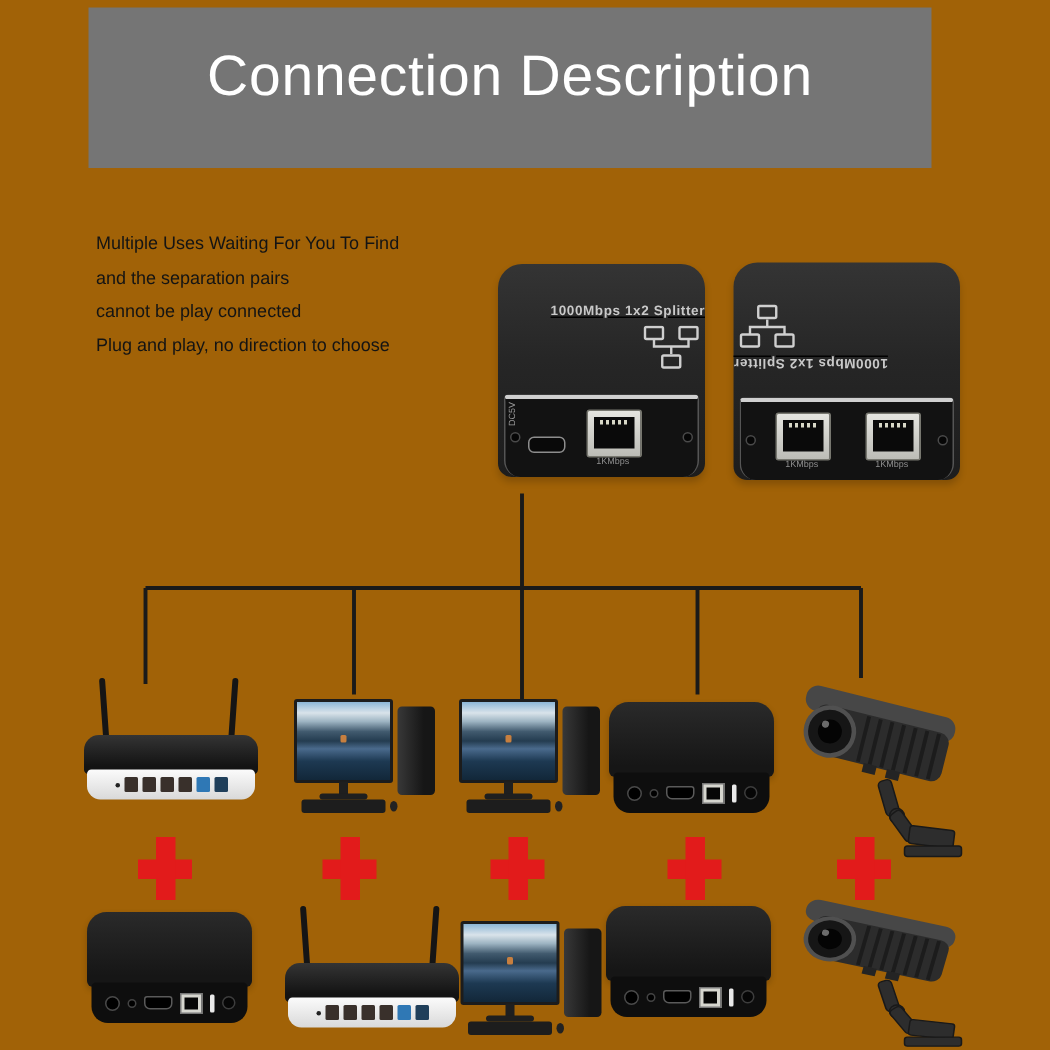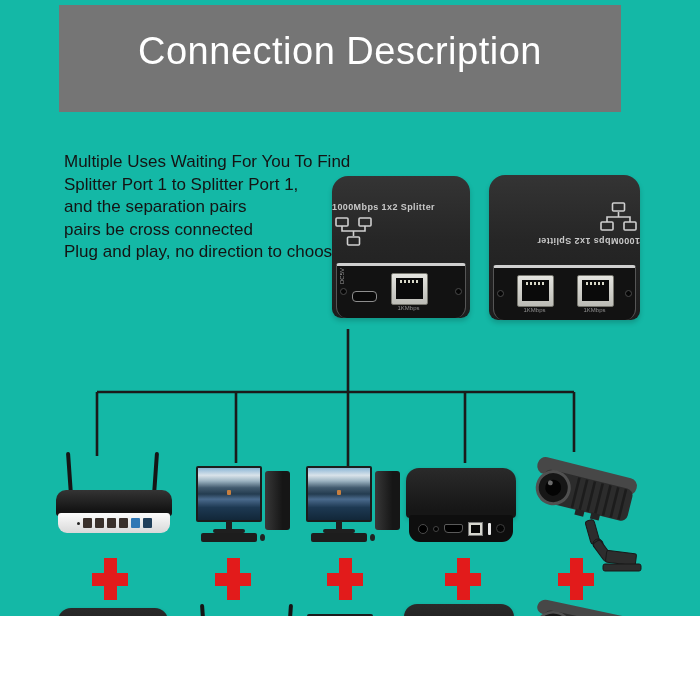--- a/index.html
+++ b/index.html
@@ -1,35 +1,35 @@
 <!DOCTYPE html>
 <html><head>
 <meta charset="utf-8">
 <style>
   html,body{margin:0;padding:0;background:#fff;}
-  #canvas{position:relative;width:700px;height:616px;background:#14b8a6;overflow:hidden;
+  #canvas{position:relative;width:700px;height:700px;background:#a16207;overflow:hidden;
           font-family:"Liberation Sans",sans-serif;}
 
   
   #banner{position:absolute;left:59px;top:5px;width:562px;height:107px;background:#757575;
           display:flex;align-items:center;justify-content:center;padding-bottom:14px;box-sizing:border-box;}
   #banner .title{color:#ffffff;font-size:38px;font-weight:300;letter-spacing:.5px;}
 
   
   #description{position:absolute;left:64px;top:151px;width:300px;color:#141414;
-               font-size:17px;line-height:22.5px;font-weight:500;}
+               font-size:12px;line-height:22.5px;font-weight:500;}
 
   
   .splitter{position:absolute;z-index:2;}
   #splitter-left{left:332px;top:176px;width:138px;height:142px;}
   #splitter-right{left:489px;top:175px;width:151px;height:145px;}
   .sp-body{position:absolute;inset:0;border-radius:16px 16px 9px 9px;
            background:linear-gradient(180deg,#343434 0%,#262626 45%,#1d1d1d 100%);
            box-shadow:0 3px 5px rgba(0,0,0,.18);}
-  .sp-print{position:absolute;left:0;right:0;top:26px;text-align:left;}
+  .sp-print{position:absolute;left:0;right:0;top:26px;text-align:right;text-decoration:underline;}
   #splitter-right .sp-print{transform:rotate(180deg);top:22px;}
   .sp-label{font-size:9px;font-weight:bold;color:#c9c9c9;letter-spacing:.4px;}
   .sp-icon{margin-top:5px;}
   .sp-face{position:absolute;left:4px;right:4px;bottom:0;height:52px;background:#121212;
            border-top:3px solid #cfcfcf;border-left:1px solid #555;border-right:1px solid #555;
            border-radius:3px 3px 11px 11px;}
   .screw{position:absolute;top:22px;width:5px;height:5px;border-radius:50%;background:#060606;border:1px solid #4a4a4a;}
   .screw.l{left:3px;} .screw.r{right:3px;}
   .usb{position:absolute;left:15px;top:25px;width:23px;height:9px;border-radius:4px;
        background:#090909;border:1.5px solid #8d8d8d;}
@@ -103,23 +103,22 @@
 <body>
 
 <div id="canvas">
 
   <div id="banner">
     <div class="title">Connection Description</div>
   </div>
 
   <div id="description">
     <div>Multiple Uses Waiting For You To Find</div>
-    <div>Splitter Port 1 to Splitter Port 1,</div>
     <div>and the separation pairs</div>
-    <div>pairs be cross connected</div>
+    <div>cannot be play connected</div>
     <div>Plug and play, no direction to choose</div>
   </div>
 
   <div id="splitter-left" class="splitter">
     <div class="sp-body">
       <div class="sp-print">
         <div class="sp-label">1000Mbps 1x2 Splitter</div>
         <svg class="sp-icon" width="44" height="30" viewBox="0 0 44 30">
           <g fill="none" stroke="#cfcfcf" stroke-width="1.6">
             <rect x="4" y="1" width="12" height="8" rx="1"></rect>

